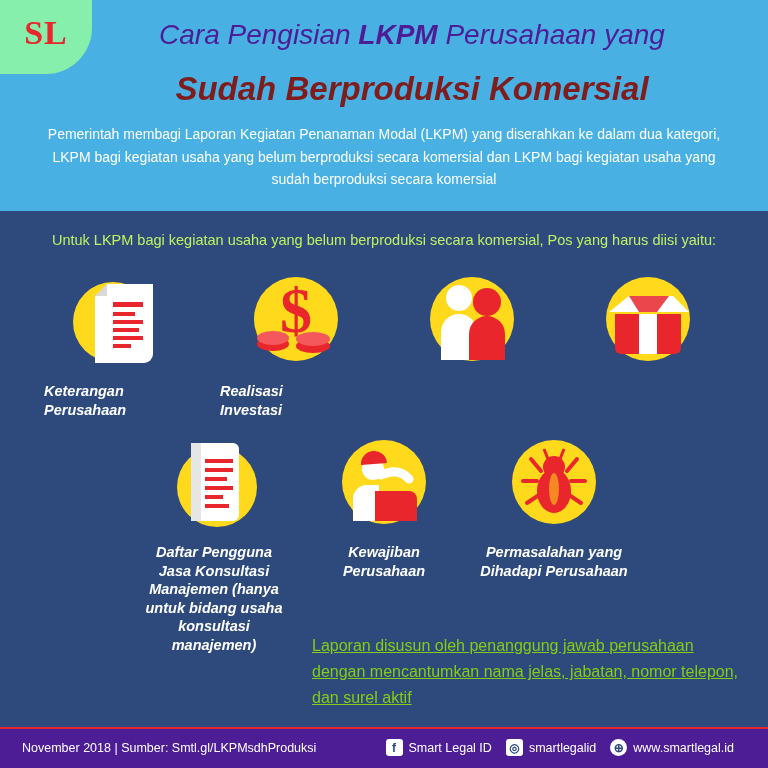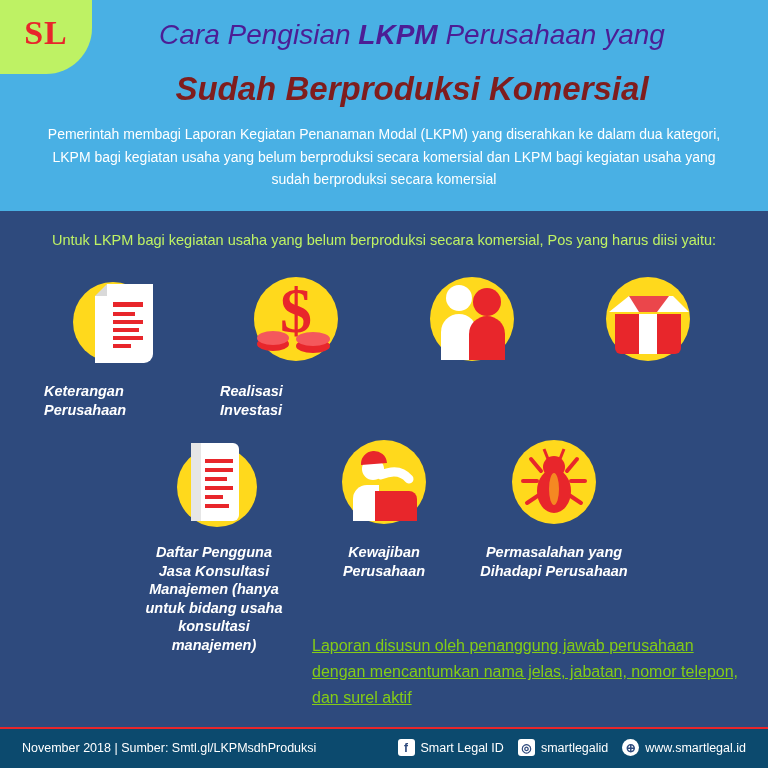--- a/index.html
+++ b/index.html
@@ -28,21 +28,21 @@
     background: #49b0e4;
     padding: 18px 26px 20px 26px;
     flex: 0 0 auto;
   }
   .logo-badge {
     position: absolute;
     left: 0;
     top: 0;
     width: 92px;
     height: 74px;
-    background: #bef264;
+    background: #86efac;
     border-bottom-right-radius: 46px;
     display: flex;
     align-items: center;
     justify-content: center;
   }
   .logo-text {
     font-family: "Liberation Serif", serif;
     font-weight: bold;
     font-size: 34px;
     letter-spacing: 1px;
@@ -142,23 +142,23 @@
     width: 430px;
     color: #84cc16;
     font-size: 16px;
     line-height: 1.62;
     text-decoration: underline;
   }
 
   
   .footer {
     flex: 0 0 auto;
-    background: #0c4a6e;
+    background: #4c1d95;
     border-top: 2px solid #e8262b;
-    padding: 10px 22px 12px 22px;
+    padding: 10px 34px 12px 22px;
     display: flex;
     align-items: center;
     justify-content: space-between;
     color: #ffffff;
     font-size: 12.5px;
     gap: 12px;
   }
   .footer-left { white-space: nowrap; }
   .footer-right {
     display: flex;

